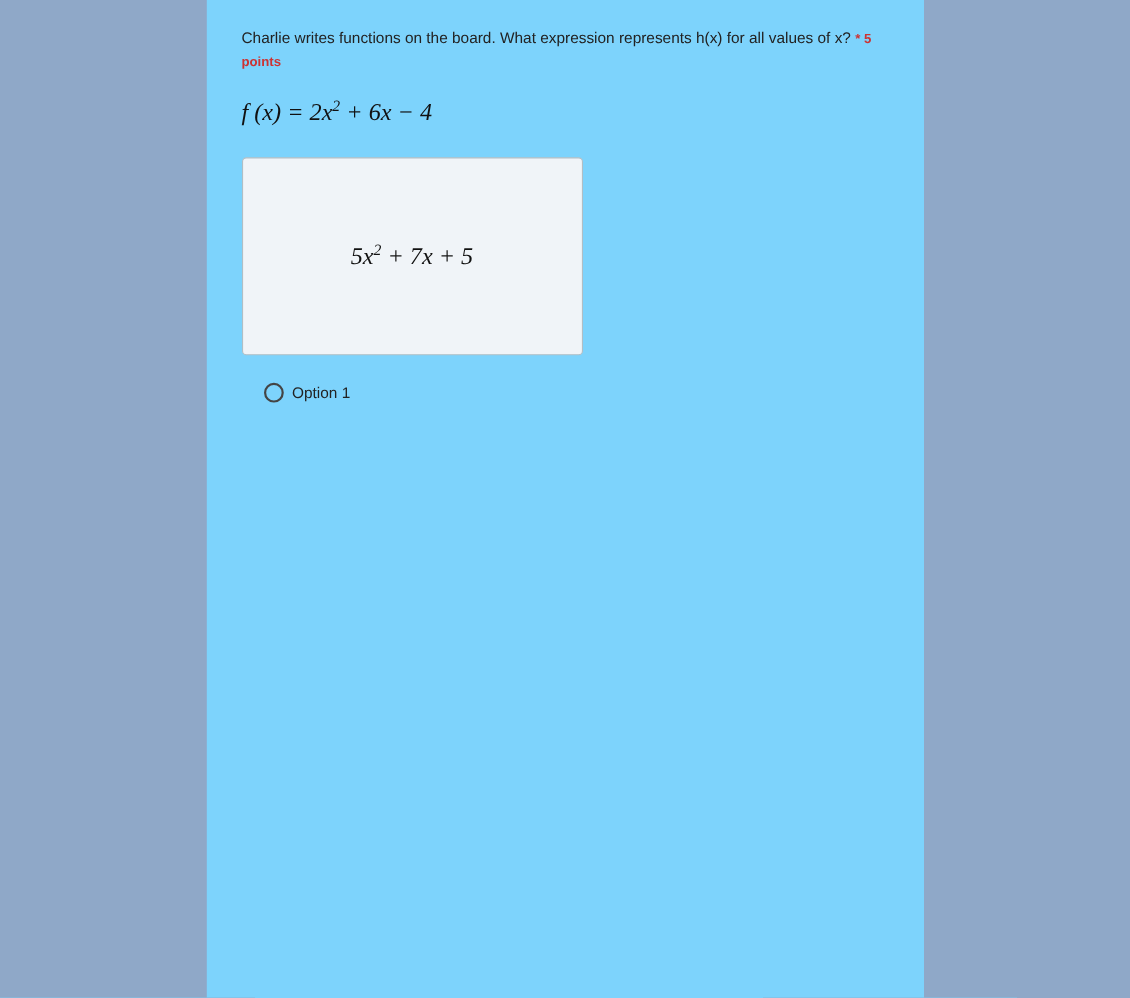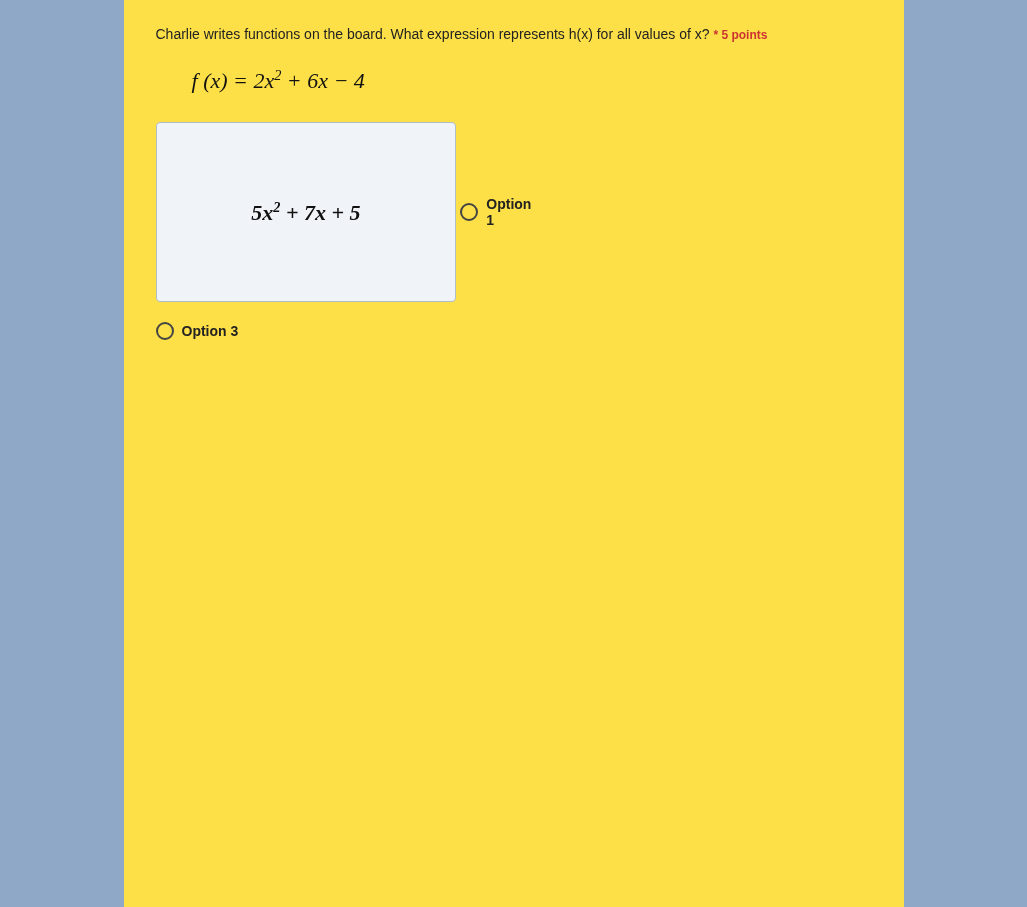--- a/index.html
+++ b/index.html
@@ -9,65 +9,63 @@
       height: 907px;
       background: #8fa8c8;
       font-family: 'Georgia', serif;
       overflow: hidden;
       display: flex;
       align-items: flex-start;
       justify-content: center;
     }
 
     .main-card {
-      background: #fde047;
+      background: #7dd3fc;
       margin-top: 0;
       padding: 24px 32px 32px 32px;
-      width: 780px;
+      width: 652px;
       min-height: 907px;
     }
 
     .question-header {
       font-size: 14px;
       font-family: Arial, sans-serif;
       color: #222;
       line-height: 1.5;
       margin-bottom: 18px;
     }
 
     .question-header .points {
       color: #cc3333;
       font-size: 12px;
       font-weight: bold;
     }
 
     .functions-block {
       margin-bottom: 24px;
-      margin-left: 36px;
     }
 
     .function-line {
       font-size: 22px;
       font-style: italic;
       color: #111;
       line-height: 1.6;
       font-family: 'Times New Roman', serif;
     }
 
     .options-grid {
       display: grid;
       grid-template-columns: 1fr 1fr;
       gap: 20px 28px;
     }
 
     .option-group {
       display: flex;
-      flex-direction: row;
-      gap: 4px;
-      font-weight: bold;
+      flex-direction: column;
+      gap: 25px;
     }
 
     .option-box {
       background: #f0f4f8;
       border: 1.5px solid #b0bec5;
       border-radius: 4px;
       width: 310px;
       height: 180px;
       display: flex;
       align-items: center;
@@ -82,20 +80,21 @@
       color: #111;
     }
 
     .option-label-row {
       display: flex;
       align-items: center;
       gap: 8px;
       font-size: 14px;
       font-family: Arial, sans-serif;
       color: #222;
+      margin-left: 20px;
     }
 
     .radio-circle {
       width: 18px;
       height: 18px;
       border-radius: 50%;
       border: 2px solid #444;
       background: transparent;
       display: inline-block;
       flex-shrink: 0;
@@ -134,21 +133,17 @@
       <div class="option-label-row">
         <span class="radio-circle"></span>
         <span>Option 1</span>
       </div>
     </div>
 
     <div class="option-group">
     </div>
 
     <div class="option-group">
-      <div class="option-label-row">
-        <span class="radio-circle"></span>
-        <span>Option 3</span>
-      </div>
     </div>
 
 
   </div>
 </div>
 
 </body></html>

